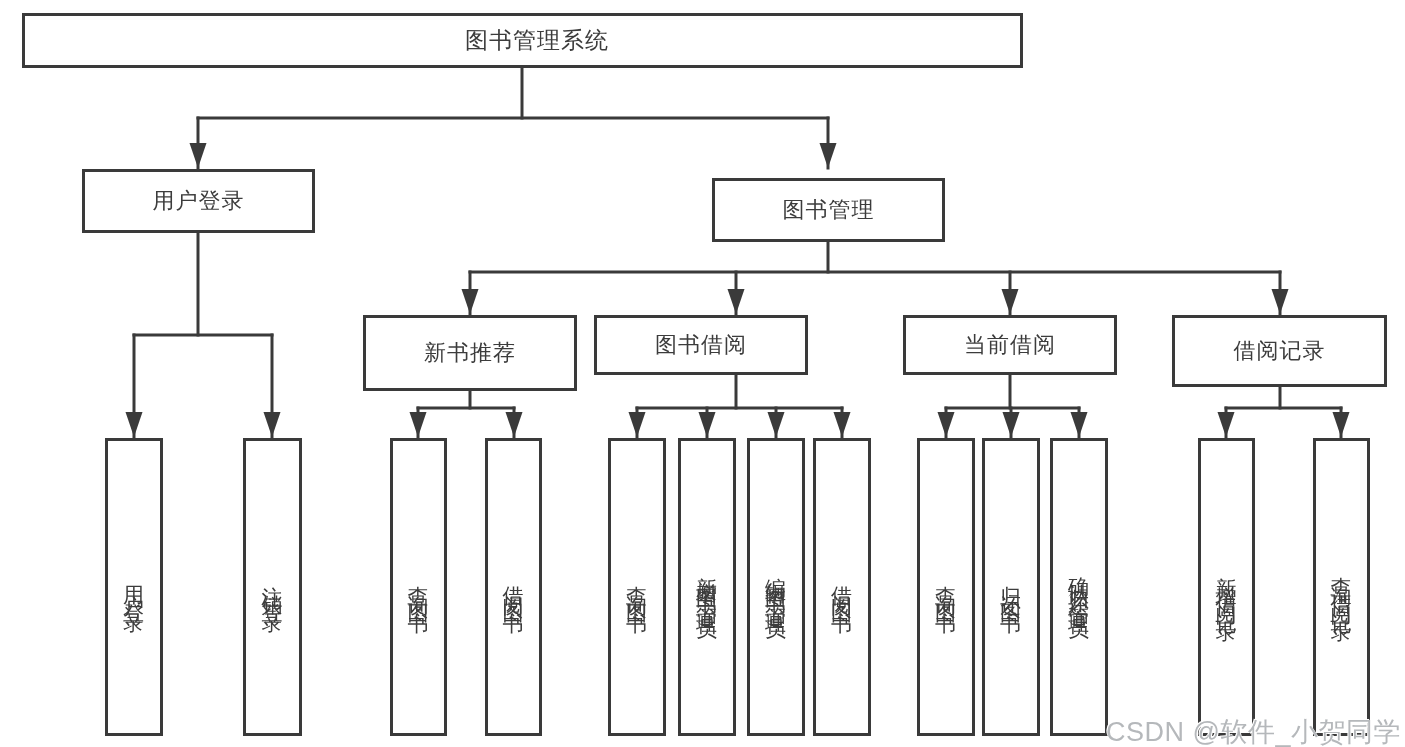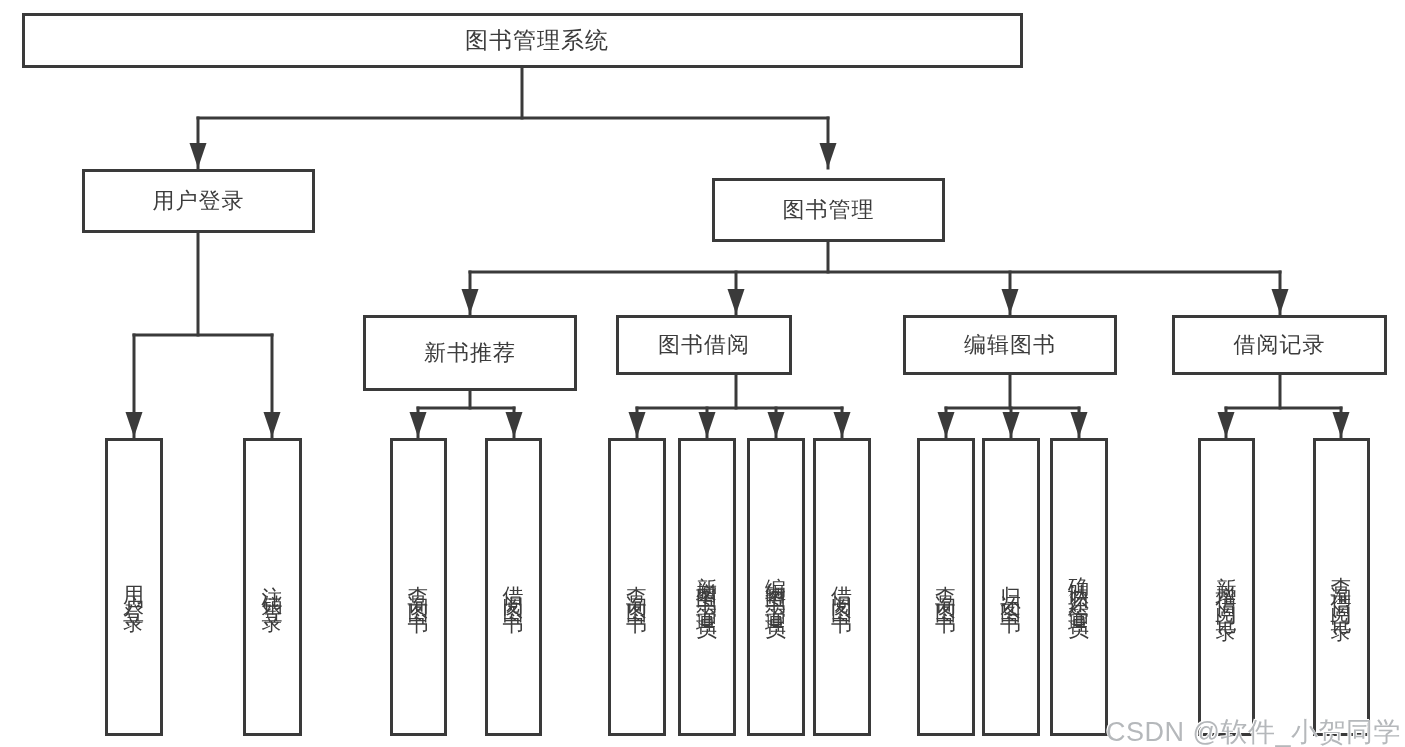--- a/index.html
+++ b/index.html
@@ -139,23 +139,23 @@
       <line x1="1341" y1="408" x2="1341" y2="437" marker-end="url(#arrow)"></line>
     </g>
   </svg>
 
   <div class="node h-label root-label" style="left:22px; top:13px; width:1001px; height:55px;">图书管理系统</div>
 
   <div class="node h-label" style="left:82px; top:169px; width:233px; height:64px;">用户登录</div>
   <div class="node h-label" style="left:712px; top:178px; width:233px; height:64px;">图书管理</div>
 
   <div class="node h-label" style="left:363px; top:315px; width:214px; height:76px;">新书推荐</div>
-  <div class="node h-label" style="left:616px; top:315px; width:176px; height:60px;text-align:right;">图书借阅</div>
-  <div class="node h-label" style="left:903px; top:315px; width:214px; height:60px;">编辑图书</div>
-  <div class="node h-label" style="left:1172px; top:315px; width:215px; height:60px;">借阅记录</div>
+  <div class="node h-label" style="left:594px; top:315px; width:214px; height:60px;text-align:right;">图书借阅</div>
+  <div class="node h-label" style="left:903px; top:315px; width:214px; height:60px;">当前借阅</div>
+  <div class="node h-label" style="left:1172px; top:315px; width:215px; height:72px;">借阅记录</div>
 
   <div class="node vert" style="left:105px; width:58px;">
     <span>用户登录</span>
   </div>
   <div class="node vert" style="left:243px; width:59px;">
     <span>注销登录</span>
   </div>
 
   <div class="node vert" style="left:390px; width:57px;">
     <span>查询图书</span>

